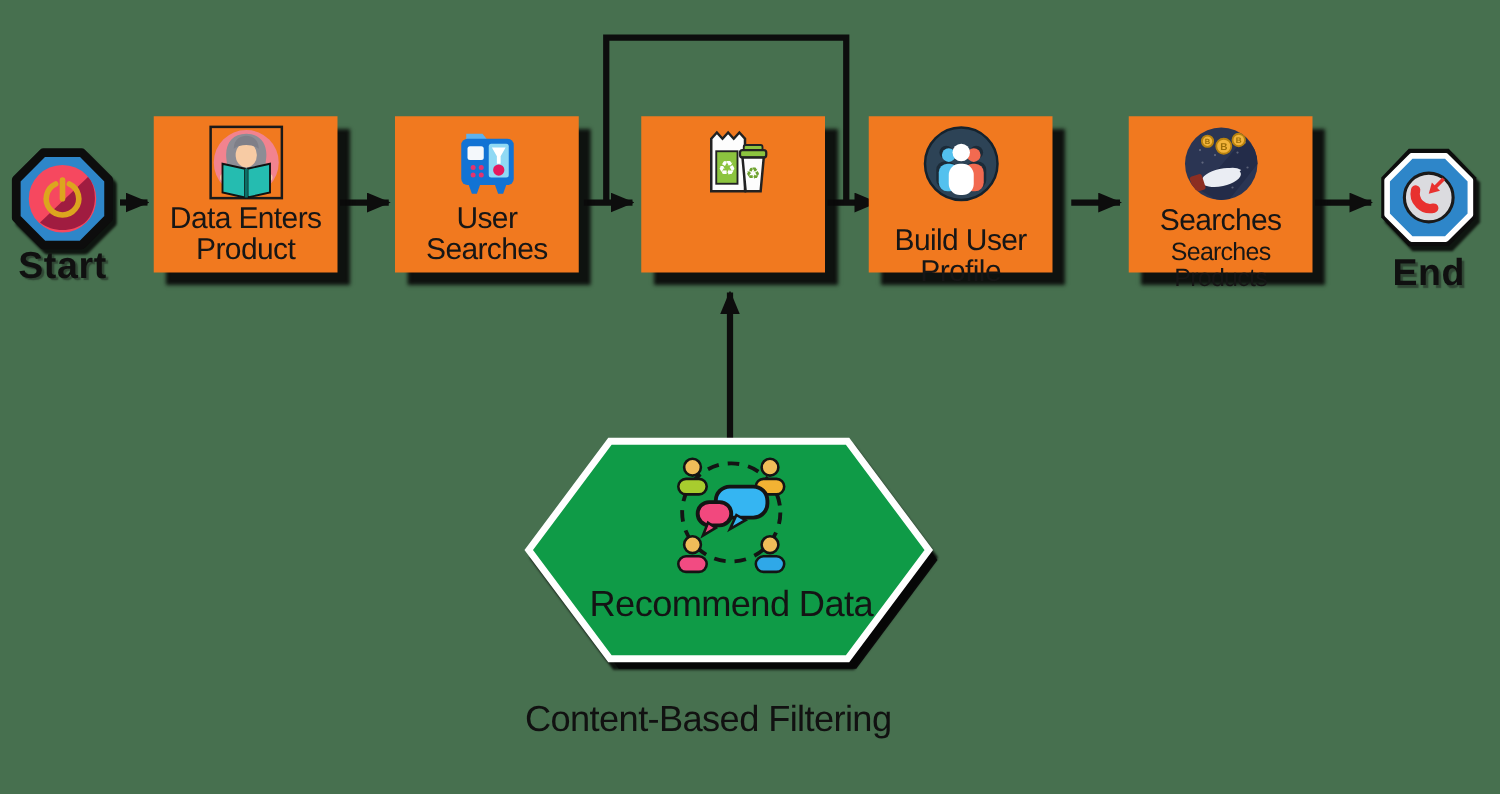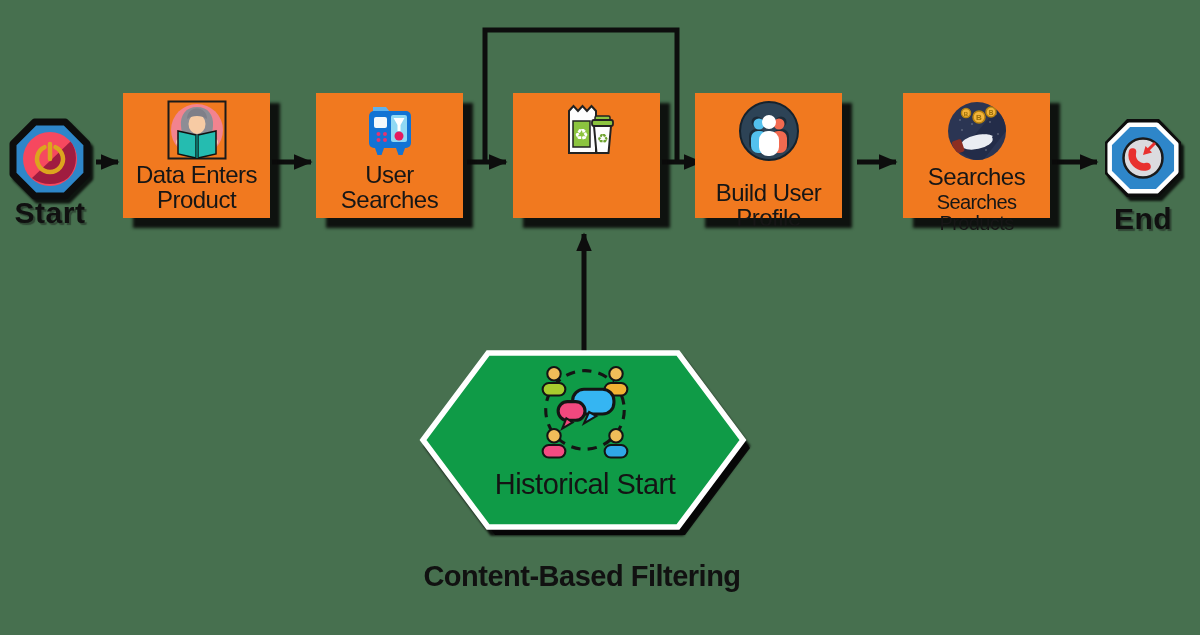--- a/index.html
+++ b/index.html
@@ -32,21 +32,21 @@
   #end-label{left:1109px;top:202px;width:68px;text-align:center;}
   #hex-node{left:405px;top:338px;width:360px;height:215px;z-index:2;}
   #hex-node svg.hex-shape{position:absolute;left:0;top:0;}
   #hex-icon{position:absolute;left:118px;top:20px;}
   #hex-label{
     position:absolute;left:0;top:130px;width:100%;text-align:center;
     font-size:29px;color:#141414;letter-spacing:-0.5px;
   }
   #diagram-title{
     position:absolute;left:420px;top:560px;width:324px;z-index:2;
-    text-align:center;font-size:29px;font-weight:bold;color:#111;letter-spacing:-0.5px;
+    text-align:left;font-size:29px;font-weight:normal;color:#111;letter-spacing:-0.5px;
   }
 </style>
 </head>
 <body>
 
 <div id="canvas">
 
   <svg id="connectors" width="1200" height="635">
     <defs>
       <marker id="arrow" viewBox="0 0 12 10" markerWidth="19" markerHeight="16" refX="11" refY="5" orient="auto" markerUnits="userSpaceOnUse">
@@ -217,18 +217,18 @@
         <rect x="19" y="84" width="22" height="12" rx="6" fill="#F24B82"></rect>
         <circle cx="30" cy="75" r="6.5" fill="#F0BD59"></circle>
         <rect x="79" y="84" width="22" height="12" rx="6" fill="#2FA8E8"></rect>
         <circle cx="90" cy="75" r="6.5" fill="#F0BD59"></circle>
       </g>
       <rect x="48" y="30" width="40" height="24" rx="11" fill="#35B5F2" stroke="#141414" stroke-width="3"></rect>
       <path d="M64,52 l-5,11 12,-7 z" fill="#35B5F2" stroke="#141414" stroke-width="2"></path>
       <rect x="34" y="42" width="26" height="18" rx="9" fill="#F2487E" stroke="#141414" stroke-width="3"></rect>
       <path d="M42,58 l-4,10 10,-6 z" fill="#F2487E" stroke="#141414" stroke-width="2"></path>
     </svg>
-    <div id="hex-label">Historical Start</div>
+    <div id="hex-label">Recommend Data</div>
   </div>
 
   <div id="diagram-title">Content-Based Filtering</div>
 
 </div>
 
 </body></html>

